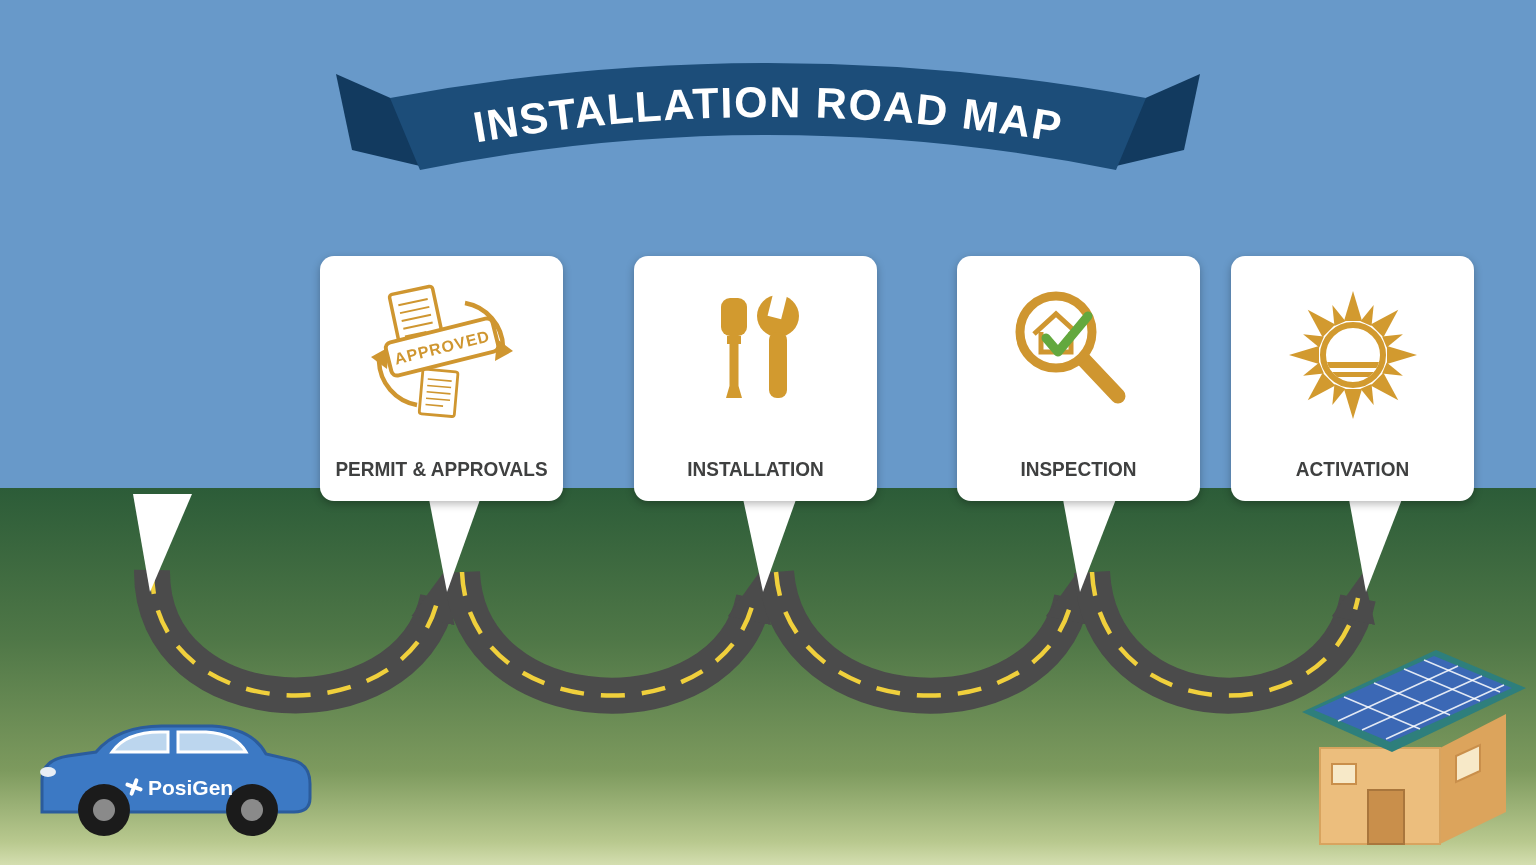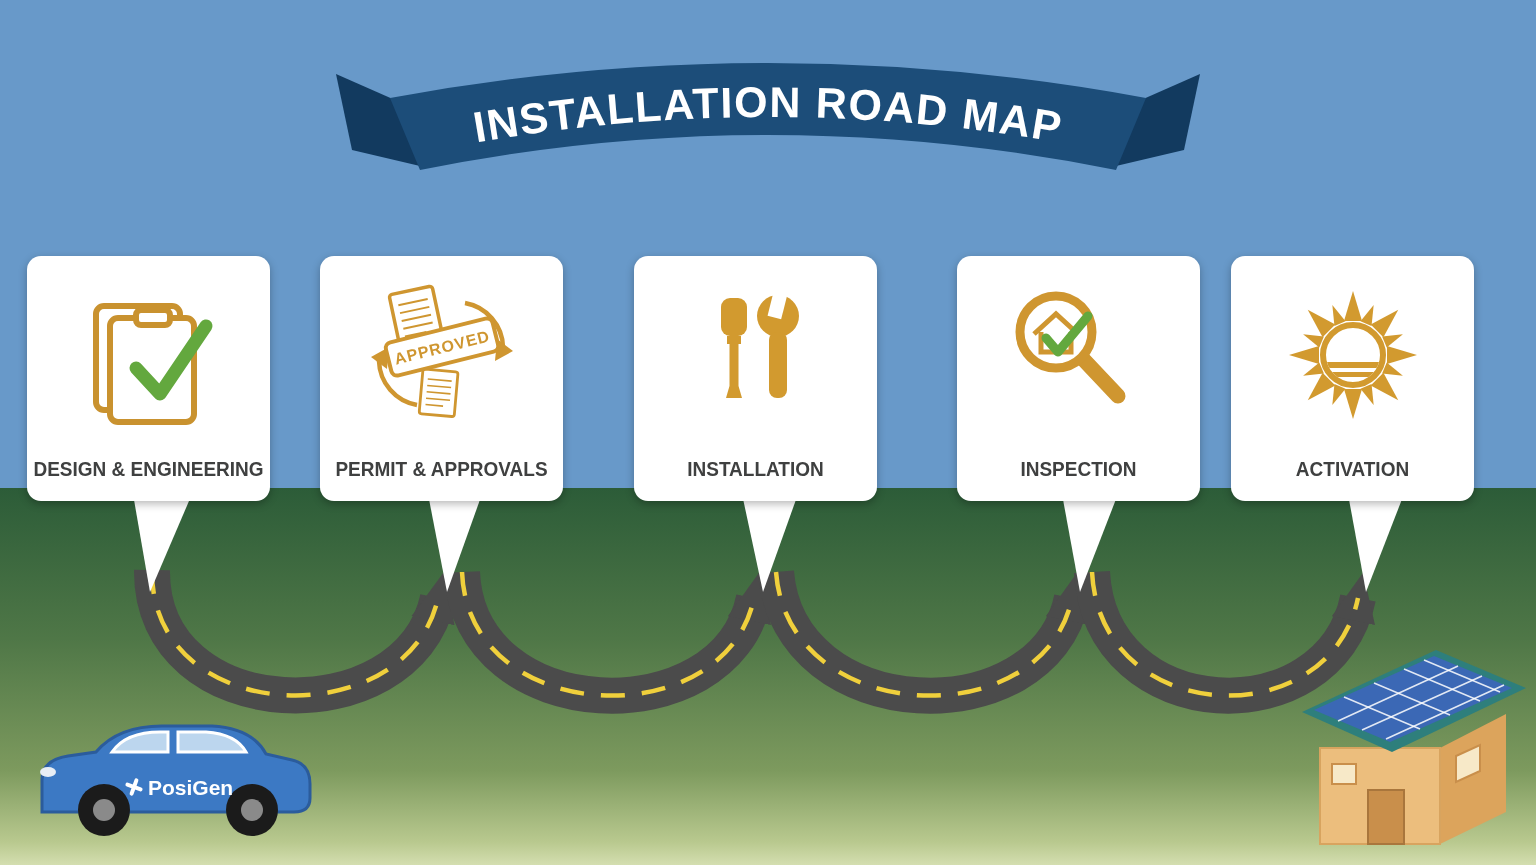--- a/index.html
+++ b/index.html
@@ -119,33 +119,20 @@
         <line x1="1374" y1="683" x2="1450" y2="715"></line>
         <line x1="1404" y1="669" x2="1480" y2="701"></line>
         <line x1="1424" y1="660" x2="1500" y2="692"></line>
       </g>
       <rect x="1368" y="790" width="36" height="54" fill="#c98f4b" stroke="#a9763c" stroke-width="2"></rect>
       <rect x="1332" y="764" width="24" height="20" fill="#f7e9c8" stroke="#c98f4b" stroke-width="2"></rect>
       <polygon points="1456,756 1480,745 1480,771 1456,782" fill="#f7e9c8" stroke="#c98f4b" stroke-width="2"></polygon>
     </g>
   </svg>
 
-  <div class="card" style="left:27px">
-    <div class="card-icon">
-      <svg width="150" height="150" viewBox="0 0 150 150">
-        <g fill="#ffffff" stroke="#c9922f" stroke-width="6">
-          <rect x="22" y="26" width="84" height="104" rx="8"></rect>
-          <rect x="36" y="38" width="84" height="104" rx="8"></rect>
-          <rect x="62" y="30" width="34" height="15" rx="5"></rect>
-        </g>
-        <path d="M62,88 L86,114 L132,46" fill="none" stroke="#63a83e" stroke-width="13" stroke-linecap="round" stroke-linejoin="round"></path>
-      </svg>
-    </div>
-    <div class="card-label">DESIGN &amp; ENGINEERING</div>
-  </div>
 
   <div class="card" style="left:320px">
     <div class="card-icon">
       <svg width="190" height="155" viewBox="0 0 190 155">
         <g fill="none" stroke="#cf9630" stroke-width="4.5">
           <path d="M118,26 A46,46 0 0 1 156,70"></path>
           <path d="M70,128 A46,46 0 0 1 32,84"></path>
         </g>
         <polygon points="150,62 166,74 148,84" fill="#cf9630"></polygon>
         <polygon points="40,92 24,80 42,70" fill="#cf9630"></polygon>

